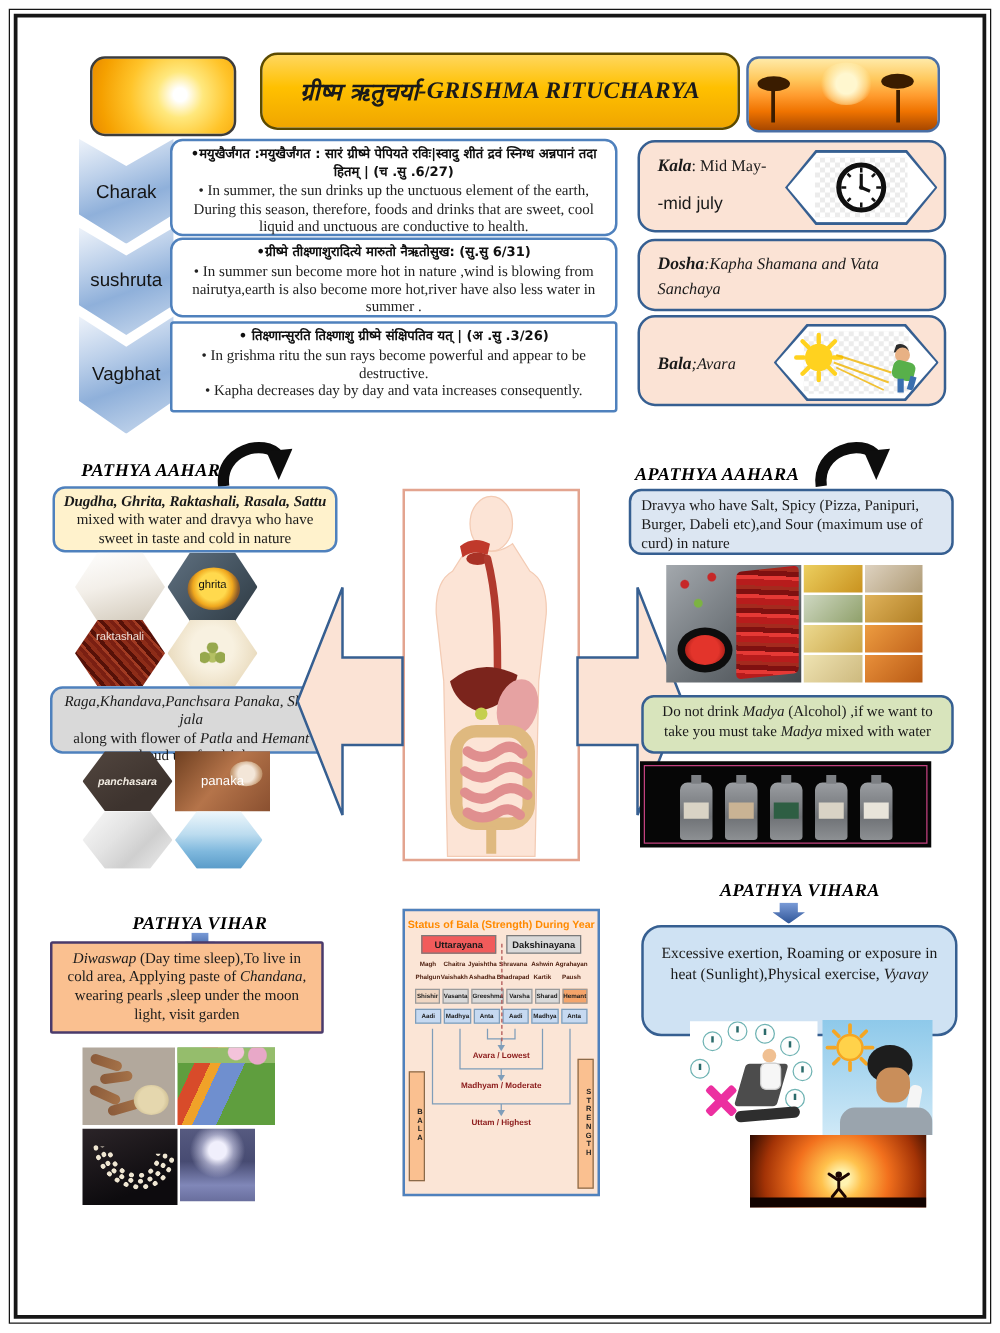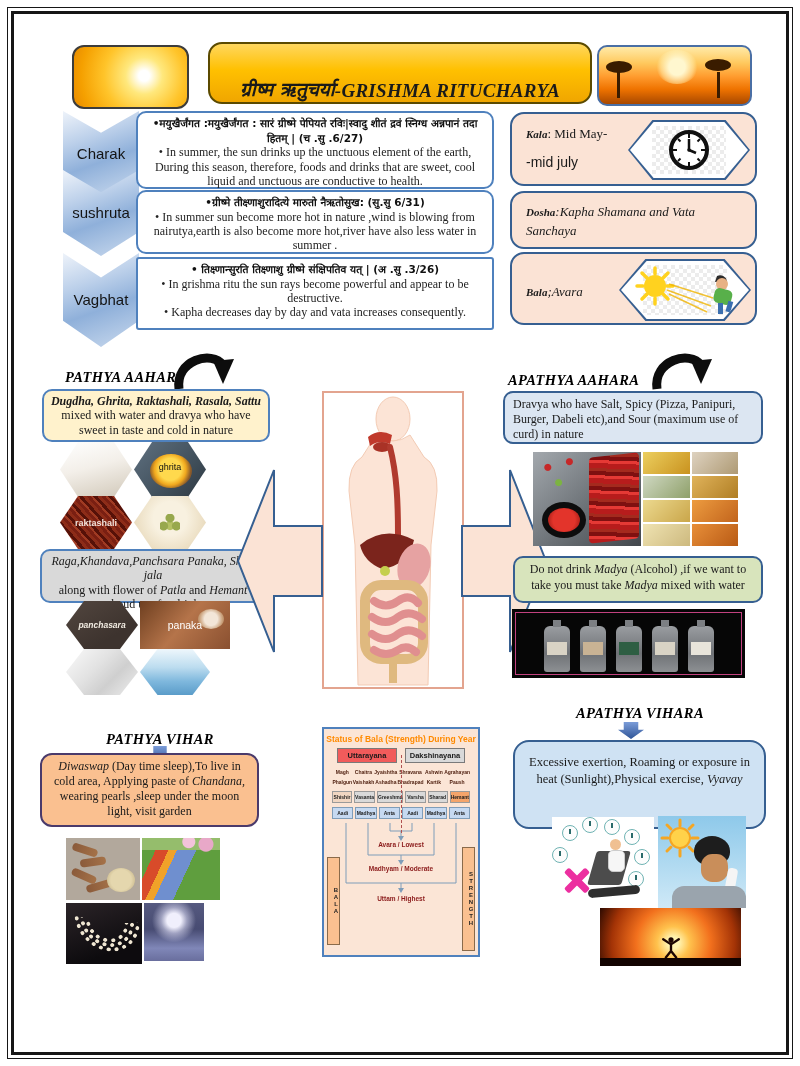--- a/index.html
+++ b/index.html
@@ -6,21 +6,21 @@
   .page{position:relative;width:800px;height:1066px;background:#fff;overflow:hidden;
         font-family:"Liberation Serif",serif;color:#1a1a1a;}
   .frame-a{position:absolute;inset:7px;border:1px solid #161616;pointer-events:none;}
   .frame-b{position:absolute;inset:11px;border:3px solid #161616;pointer-events:none;}
 
   
   .sun-img{position:absolute;left:72px;top:45px;width:113px;height:60px;border:2px solid #3c3c3c;
     border-radius:12px;background:radial-gradient(circle at 62% 48%, #ffffff 0 7%, #ffe87d 24%, #ffc42a 52%, #f5a000 82%, #e88a00 100%);}
   .title-box{position:absolute;left:208px;top:42px;width:380px;height:58px;border:2px solid #5b4a00;
     border-radius:14px;background:linear-gradient(180deg,#ffd75e,#ffc000 45%,#f0a600);
-    display:flex;align-items:flex-end;justify-content:center;gap:0;}
+    display:flex;align-items:center;justify-content:center;gap:0;}
   .title-box .t1{font-family:"DejaVu Sans",sans-serif;font-weight:bold;font-style:italic;font-size:19px;}
   .title-box .t2{font-style:italic;font-weight:bold;font-size:19px;letter-spacing:.3px;}
   .sunset-img{position:absolute;left:597px;top:45px;width:151px;height:57px;border:2px solid #4a6fa5;border-radius:10px;overflow:hidden;
     background:linear-gradient(180deg,#ffeaa8 0%,#ffc95e 28%,#ff9b2e 52%,#ef7300 74%,#a84800 100%);}
   .sunset-img .glow{position:absolute;left:38%;top:6%;width:42px;height:34px;border-radius:50%;
     background:radial-gradient(circle,#fff7cf 0 30%,rgba(255,240,180,.5) 60%,transparent 75%);}
   .sunset-img .trunk{position:absolute;width:3px;height:26px;background:#3a1c00;bottom:6px;}
   .sunset-img .frond{position:absolute;width:26px;height:12px;border-radius:50%;background:#3a1c00;}
 
   
@@ -31,21 +31,21 @@
     font-family:"Liberation Sans",sans-serif;font-size:15px;color:#141414;}
 
   
   .tbox{position:absolute;left:136px;width:358px;background:#fff;border:2px solid #4f81bd;border-radius:10px;
     text-align:center;padding:3px 6px;box-sizing:border-box;}
   .tbox .sk{font-family:"DejaVu Sans",sans-serif;font-size:10.5px;font-weight:bold;line-height:1.4;color:#101010;}
   .tbox .en{font-size:12px;line-height:1.18;color:#222;}
 
   
   .ibox{position:absolute;left:510px;width:247px;background:#fbe3d5;border:2px solid #365f91;border-radius:14px;box-sizing:border-box;}
-  .ibox .lab{font-weight:bold;font-style:italic;font-size:11px;}
+  .ibox .lab{font-weight:bold;font-style:italic;font-size:14px;}
   .ibox .itx{font-style:italic;font-size:13px;}
   .ibox .ntx{font-size:13px;}
   .hexwrap{position:absolute;}
   .hexo{position:absolute;inset:0;clip-path:polygon(20% 0,80% 0,100% 50%,80% 100%,20% 100%,0 50%);background:#365f91;}
   .hexi{position:absolute;inset:2px;clip-path:polygon(20% 0,80% 0,100% 50%,80% 100%,20% 100%,0 50%);background:#fff;overflow:hidden;}
   .checker{position:absolute;inset:4px 22px;background:repeating-conic-gradient(#ececec 0% 25%,#ffffff 0% 50%) 0 0/8px 8px;}
   .hexi svg{position:absolute;left:50%;top:50%;transform:translate(-50%,-50%);}
 
   
   .sec-head{position:absolute;font-weight:bold;font-style:italic;font-size:14.5px;letter-spacing:.4px;color:#000;}
@@ -114,21 +114,21 @@
   .bottles::before{content:"";position:absolute;inset:3px;border:1px solid #c2417f;pointer-events:none;}
   .bottle{position:relative;width:26px;height:46px;border-radius:6px 6px 3px 3px;background:linear-gradient(180deg,#9a9da1,#6f7276 60%,#8d9093);}
   .bottle::before{content:"";position:absolute;left:9px;top:-6px;width:8px;height:7px;background:#7c7f83;}
   .bottle::after{content:"";position:absolute;left:3px;top:16px;right:3px;height:13px;background:#d9d3c5;}
   .bottles .bottle:nth-child(3)::after{background:#2e5e43;}
   .bottles .bottle:nth-child(2)::after{background:#c9b394;}
   .bottles .bottle:nth-child(5)::after{background:#e8e4da;}
 
   
   .obox{position:absolute;left:40px;top:753px;width:219px;height:74px;background:#fac090;border:2px solid #4a3a6b;
-    border-radius:12px;text-align:center;font-size:12px;line-height:1.25;padding:4px 6px;box-sizing:border-box;}
+    border-radius:2px;text-align:center;font-size:12px;line-height:1.25;padding:4px 6px;box-sizing:border-box;}
   .chandana{position:absolute;left:66px;top:838px;width:74px;height:62px;background:#b2a89c;overflow:hidden;}
   .stick{position:absolute;width:26px;height:8px;border-radius:4px;background:linear-gradient(90deg,#8a5a3a,#a57248);}
   .powder{position:absolute;right:5px;bottom:8px;width:28px;height:24px;border-radius:50%;
     background:radial-gradient(circle,#e5d7ae 0 55%,#cdbd92 80%,#b3a37a 100%);}
   .garden{position:absolute;left:142px;top:838px;width:78px;height:62px;overflow:hidden;
     background:radial-gradient(circle at 82% 10%,#e8a8c8 0 7px,transparent 8px),
       radial-gradient(circle at 60% 6%,#f3c3da 0 6px,transparent 7px),
       linear-gradient(180deg,#95bd6c 0 20%,transparent 20%),
       linear-gradient(115deg,#5f9e3e 0 18%,#d84b2a 18% 30%,#f0a229 30% 38%,#6f8fcf 38% 56%,#5f9e3e 56% 100%);}
   .pearls{position:absolute;left:66px;top:903px;width:76px;height:61px;overflow:hidden;
@@ -197,21 +197,21 @@
     <div class="glow"></div>
     <div class="trunk" style="left:18px;"></div>
     <div class="trunk" style="left:118px;"></div>
     <div class="frond" style="left:7px;top:14px;"></div>
     <div class="frond" style="left:106px;top:12px;"></div>
   </div>
 
   <div class="chev" style="top:111px;height:84px;">
     <span>Charak</span>
     </div>
-  <div class="chev" style="top:170px;height:86px;">
+  <div class="chev" style="top:182px;height:86px;">
     <span>sushruta</span>
     </div>
   <div class="chev" style="top:253px;height:94px;">
     <span>Vagbhat</span>
     </div>
 
   <div class="tbox" style="top:111px;height:78px;">
     <div class="sk">•मयुखैर्जंगत :मयुखैर्जंगत : सारं ग्रीष्मे पेपियते रविः|स्वादु शीतं द्रवं स्निग्ध अन्नपानं तदा हितम् | (च .सु .6/27)</div>
     <div class="en">• In summer, the sun drinks up the unctuous element of the earth, During this season, therefore, foods and drinks that are sweet, cool liquid and unctuous are conductive to health.</div>
   </div>
@@ -304,33 +304,33 @@
   <div class="ybox">
     <span class="itb" style="display:block;">Dugdha, Ghrita, Raktashali, Rasala, Sattu</span>
     <span>mixed with water and dravya who have sweet in taste and cold in nature</span>
   </div>
   <div class="fhex milk" style="left:60px;top:442px;width:72px;height:55px;"></div>
   <div class="fhex ghrita" style="left:134px;top:442px;width:72px;height:55px;">
     <div class="pot"></div>
     <div class="flab" style="top:20px;color:#101010;">ghrita</div>
   </div>
   <div class="fhex rakta" style="left:60px;top:496px;width:72px;height:53px;">
-    <div class="flab" style="top:22px;color:#f0e0d8;font-weight:bold;">raktashali</div>
+    <div class="flab" style="top:8px;color:#f0e0d8;">raktashali</div>
   </div>
   <div class="fhex rasala" style="left:134px;top:496px;width:72px;height:53px;">
     <div class="pist"></div>
   </div>
   <div class="gbox">
     <span class="it" style="display:block;">Raga,Khandava,Panchsara Panaka, Shita jala</span>
     <span>along with flower of </span><span class="it">Patla</span><span> and </span><span class="it">Hemant</span><span> shoud use for drink</span>
   </div>
   <div class="fhex panch" style="left:66px;top:601px;width:72px;height:48px;">
     <div class="flab" style="top:19px;">panchasara</div>
   </div>
-  <div class="panaka-img" style="left:140px;top:601px;width:90px;height:48px;">
+  <div class="panaka-img" style="left:140px;top:601px;width:76px;height:48px;">
     <div class="cup"></div>
     <div class="flab" style="top:18px;">panaka</div>
   </div>
   <div class="fhex sugar" style="left:66px;top:649px;width:72px;height:46px;"></div>
   <div class="fhex water" style="left:140px;top:649px;width:70px;height:46px;"></div>
 
   <div class="bodybox">
     <svg width="138" height="294" viewBox="0 0 138 294">
       <g fill="#fce4d6" stroke="#f3cbb4" stroke-width="1">
         <ellipse cx="69" cy="26" rx="17" ry="22"></ellipse>

